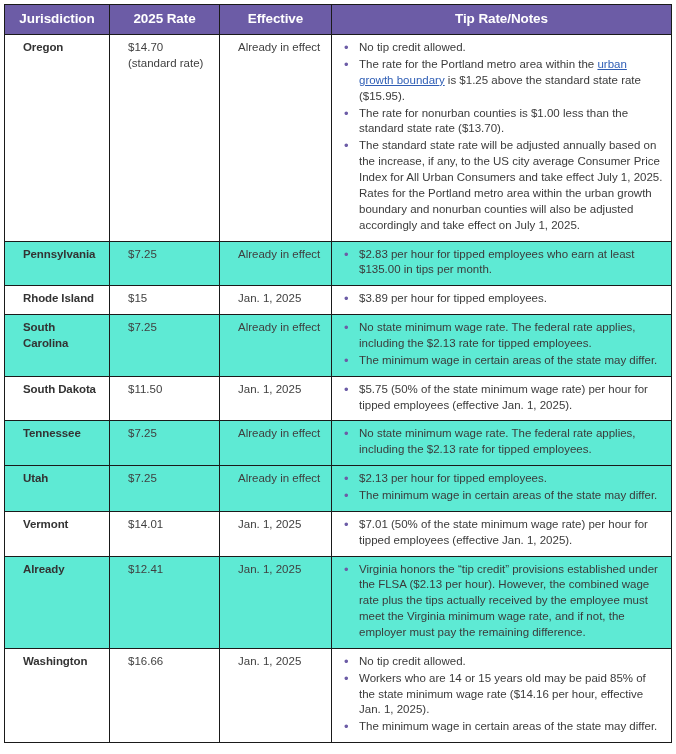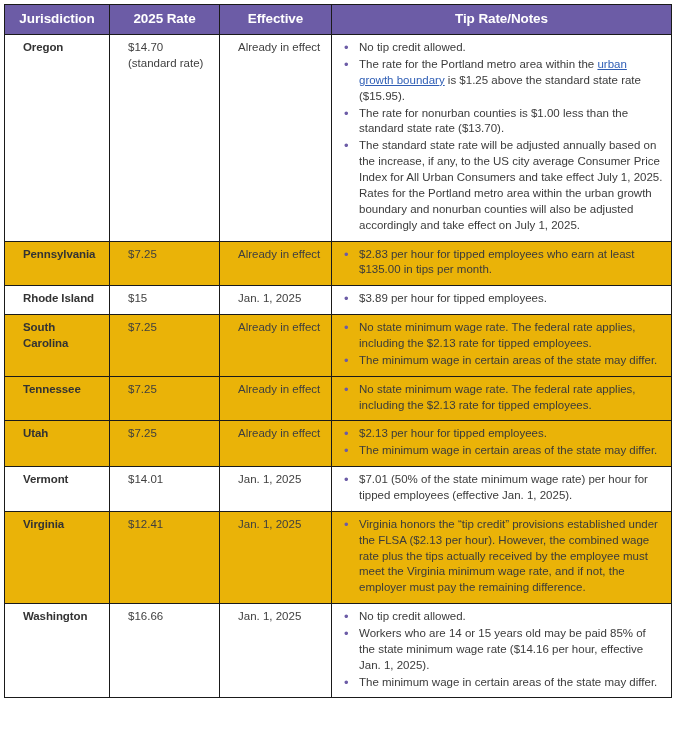--- a/index.html
+++ b/index.html
@@ -46,21 +46,21 @@
   thead th.th-jur { text-align: center; }
 
   tbody td {
     border: 1px solid #1a1a1a;
     vertical-align: top;
     font-size: 11.5px;
     color: #3b3b3b;
     line-height: 1.38;
     padding: 5px 6px 6px 18px;
   }
-  tbody tr.shaded td { background: #eab308; }
+  tbody tr.shaded td { background: #5eead4; }
   tbody tr.plain td  { background: #ffffff; }
 
   td.jur {
     font-weight: bold;
     color: #333333;
     letter-spacing: -0.1px;
   }
   td.rate, td.eff {
     color: #3f3f3f;
   }
@@ -149,20 +149,30 @@
           <td class="jur">South Carolina</td>
           <td class="rate">$7.25</td>
           <td class="eff">Already in effect</td>
           <td class="notes">
             <ul class="notes-list">
               <li>No state minimum wage rate. The federal rate applies, including the $2.13 rate for tipped employees.</li>
               <li>The minimum wage in certain areas of the state may differ.</li>
             </ul>
           </td>
         </tr>
+        <tr class="plain">
+          <td class="jur">South Dakota</td>
+          <td class="rate">$11.50</td>
+          <td class="eff">Jan. 1, 2025</td>
+          <td class="notes">
+            <ul class="notes-list">
+              <li>$5.75 (50% of the state minimum wage rate) per hour for tipped employees (effective Jan. 1, 2025).</li>
+            </ul>
+          </td>
+        </tr>
         <tr class="shaded">
           <td class="jur">Tennessee</td>
           <td class="rate">$7.25</td>
           <td class="eff">Already in effect</td>
           <td class="notes">
             <ul class="notes-list">
               <li>No state minimum wage rate. The federal rate applies, including the $2.13 rate for tipped employees.</li>
             </ul>
           </td>
         </tr>
@@ -181,21 +191,21 @@
           <td class="jur">Vermont</td>
           <td class="rate">$14.01</td>
           <td class="eff">Jan. 1, 2025</td>
           <td class="notes">
             <ul class="notes-list">
               <li>$7.01 (50% of the state minimum wage rate) per hour for tipped employees (effective Jan. 1, 2025).</li>
             </ul>
           </td>
         </tr>
         <tr class="shaded">
-          <td class="jur">Virginia</td>
+          <td class="jur">Already</td>
           <td class="rate">$12.41</td>
           <td class="eff">Jan. 1, 2025</td>
           <td class="notes">
             <ul class="notes-list">
               <li>Virginia honors the “tip credit” provisions established under the FLSA ($2.13 per hour). However, the combined wage rate plus the tips actually received by the employee must meet the Virginia minimum wage rate, and if not, the employer must pay the remaining difference.</li>
             </ul>
           </td>
         </tr>
         <tr class="plain">
           <td class="jur">Washington</td>

